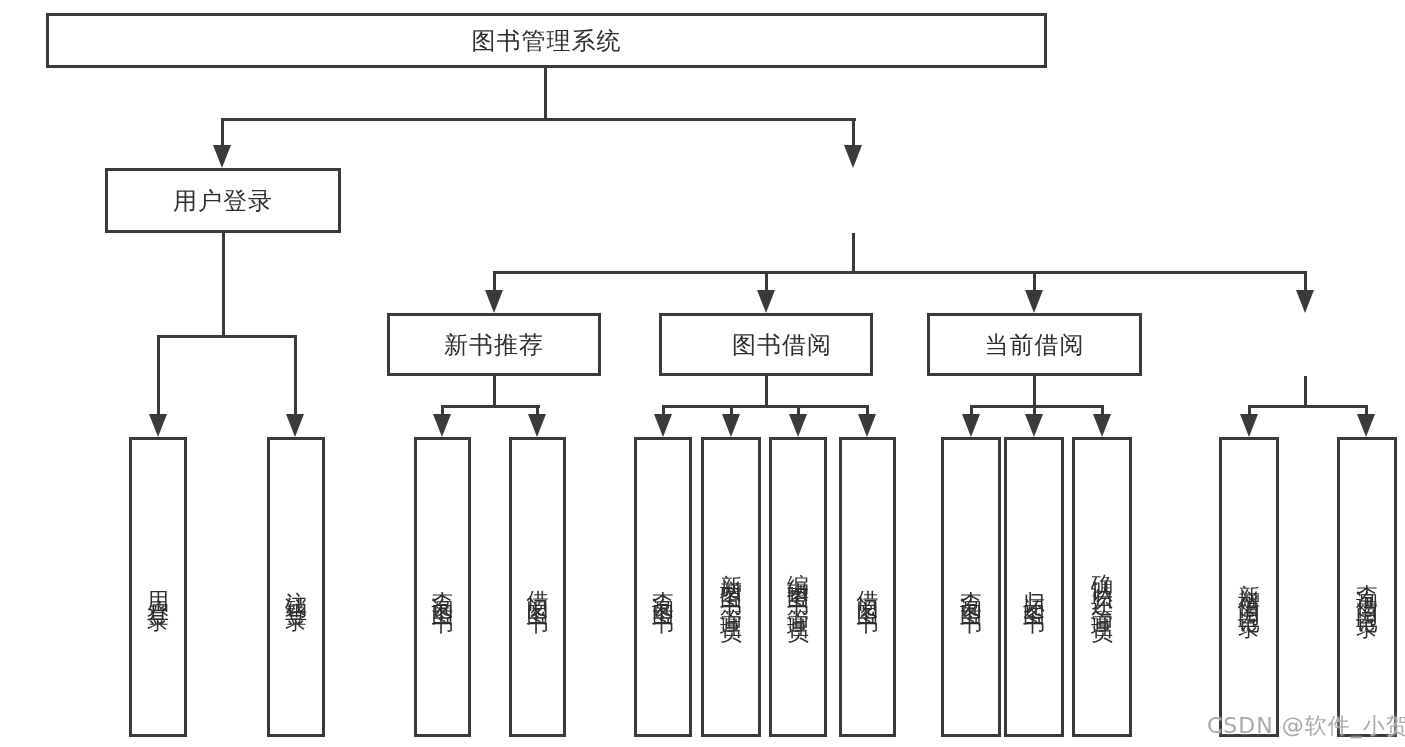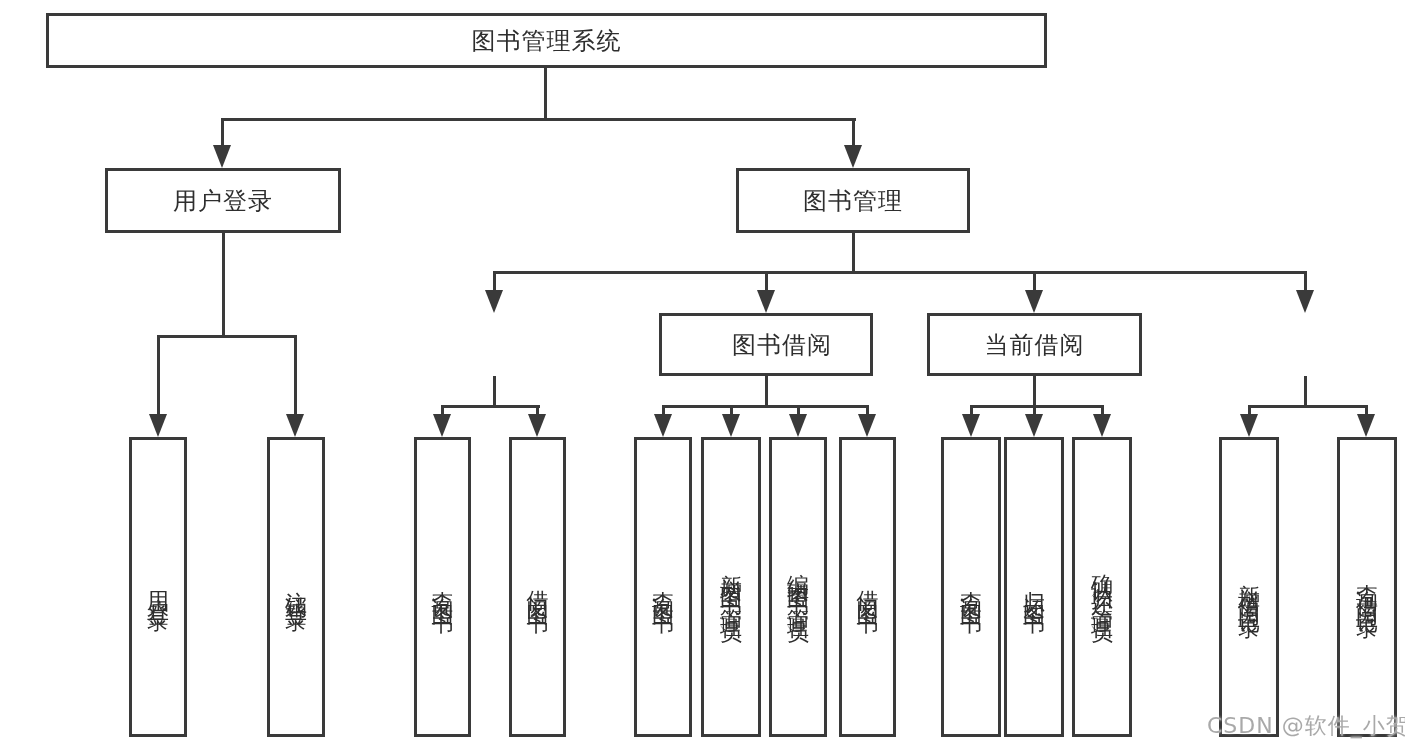--- a/index.html
+++ b/index.html
@@ -72,22 +72,22 @@
   }
 </style>
 </head>
 <body>
 
 <div id="stage">
 
   <div class="node" style="left:22px; top:13px; width:1001px; height:55px;">图书管理系统</div>
 
   <div class="node" style="left:81px; top:168px; width:236px; height:65px;">用户登录</div>
-  <div class="node" style="left:712px; top:168px; width:234px; height:65px;">图书管理</div>
 
+  <div class="node" style="left:363px; top:313px; width:214px; height:63px;">新书推荐</div>
   <div class="node" style="left:635px; top:313px; width:214px; height:63px;padding-left:32px;">图书借阅</div>
   <div class="node" style="left:903px; top:313px; width:215px; height:63px;">当前借阅</div>
 
   <div class="node vnode" style="left:105px; top:437px; width:58px; height:300px;">用户登录</div>
   <div class="node vnode" style="left:243px; top:437px; width:58px; height:300px;">注销登录</div>
 
   <div class="node vnode" style="left:390px; top:437px; width:57px; height:300px;">查询图书</div>
   <div class="node vnode" style="left:485px; top:437px; width:57px; height:300px;">借阅图书</div>
 
   <div class="node vnode" style="left:610px; top:437px; width:58px; height:300px;">查询图书</div>

